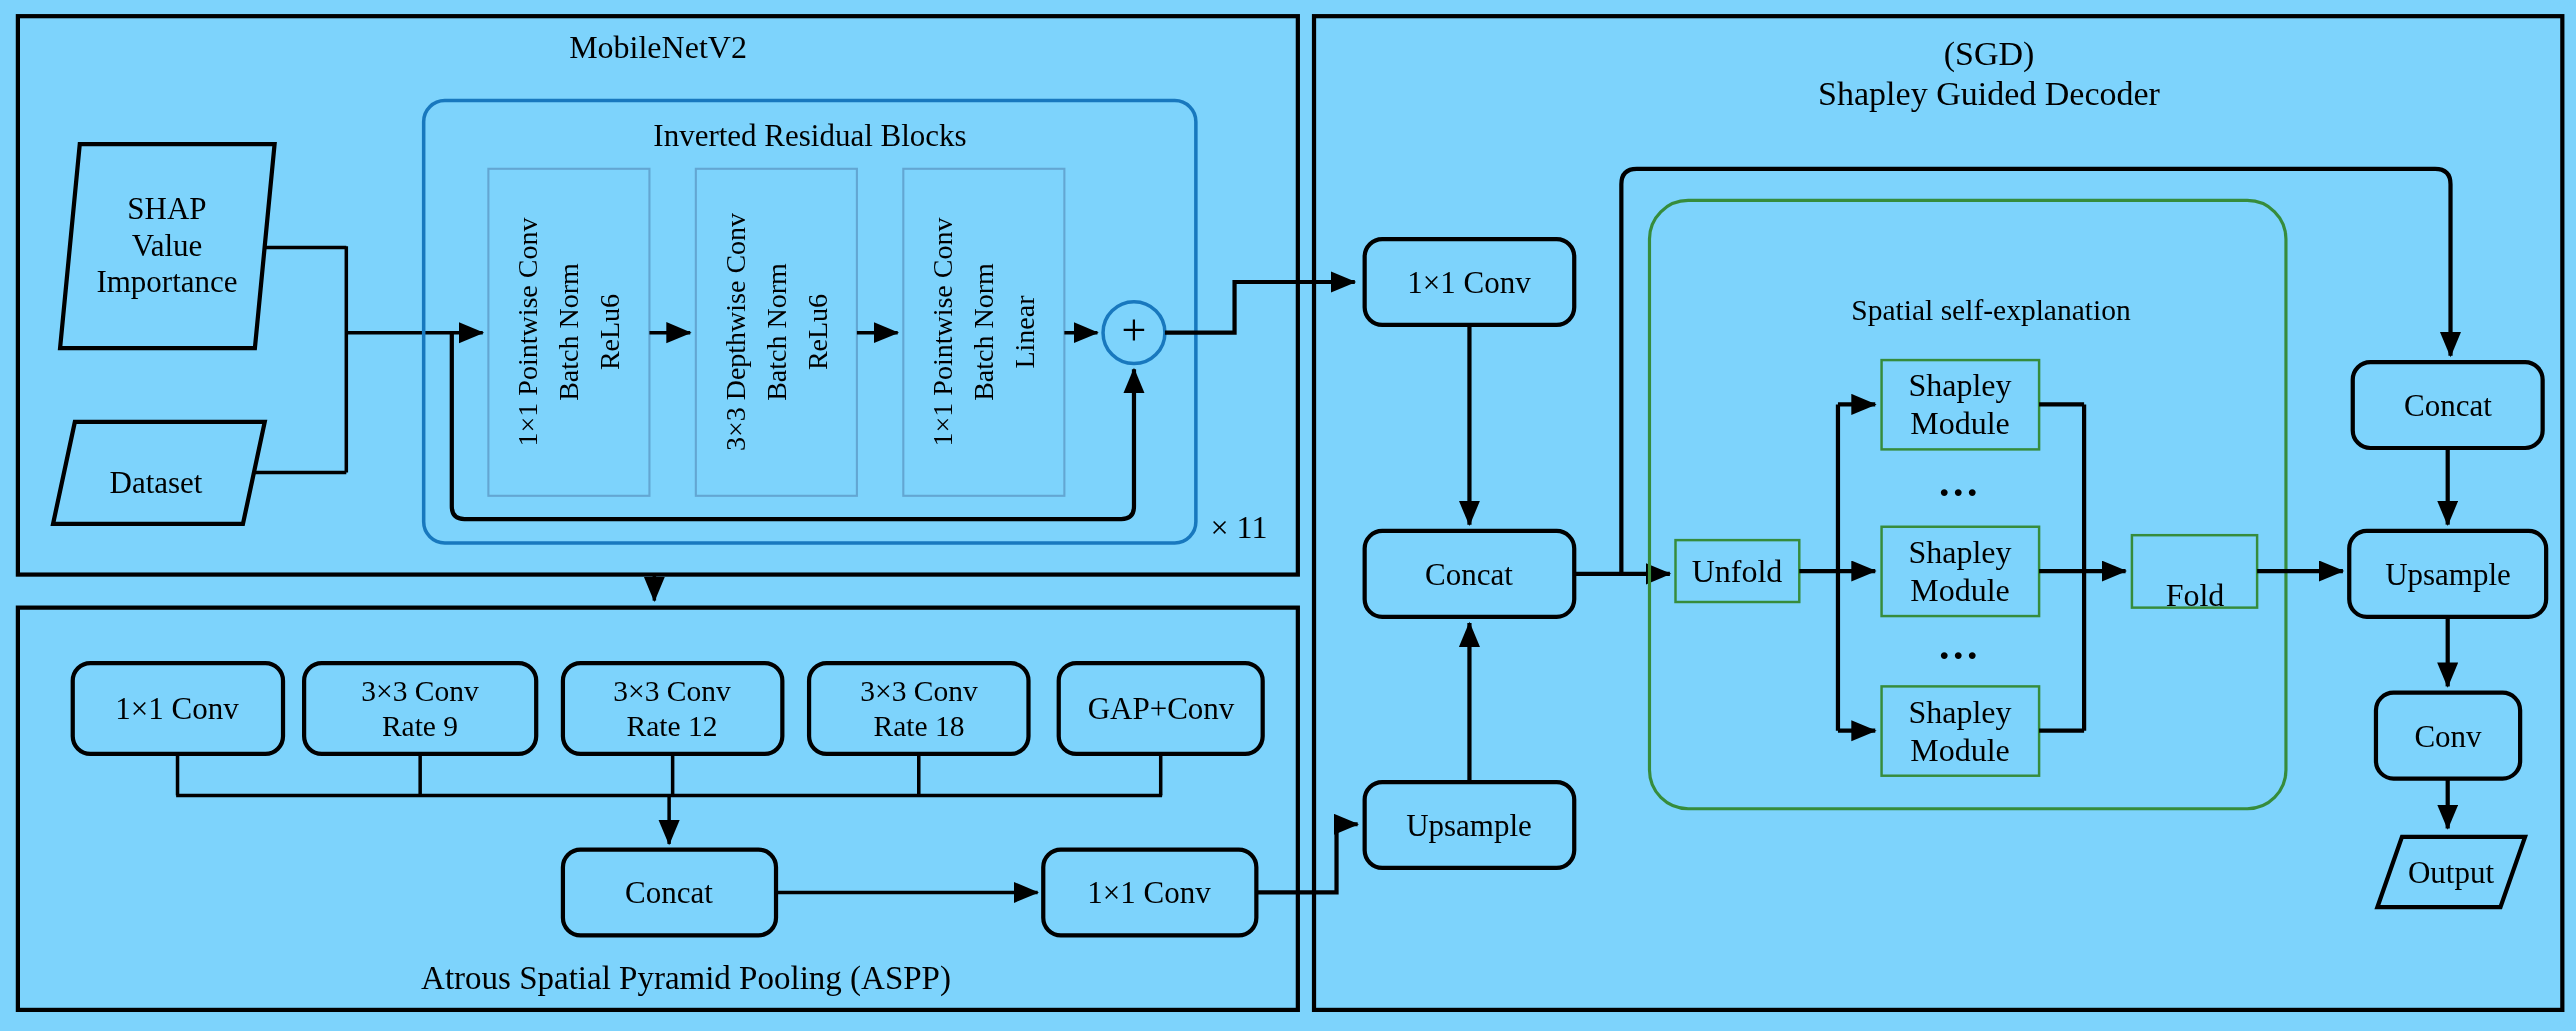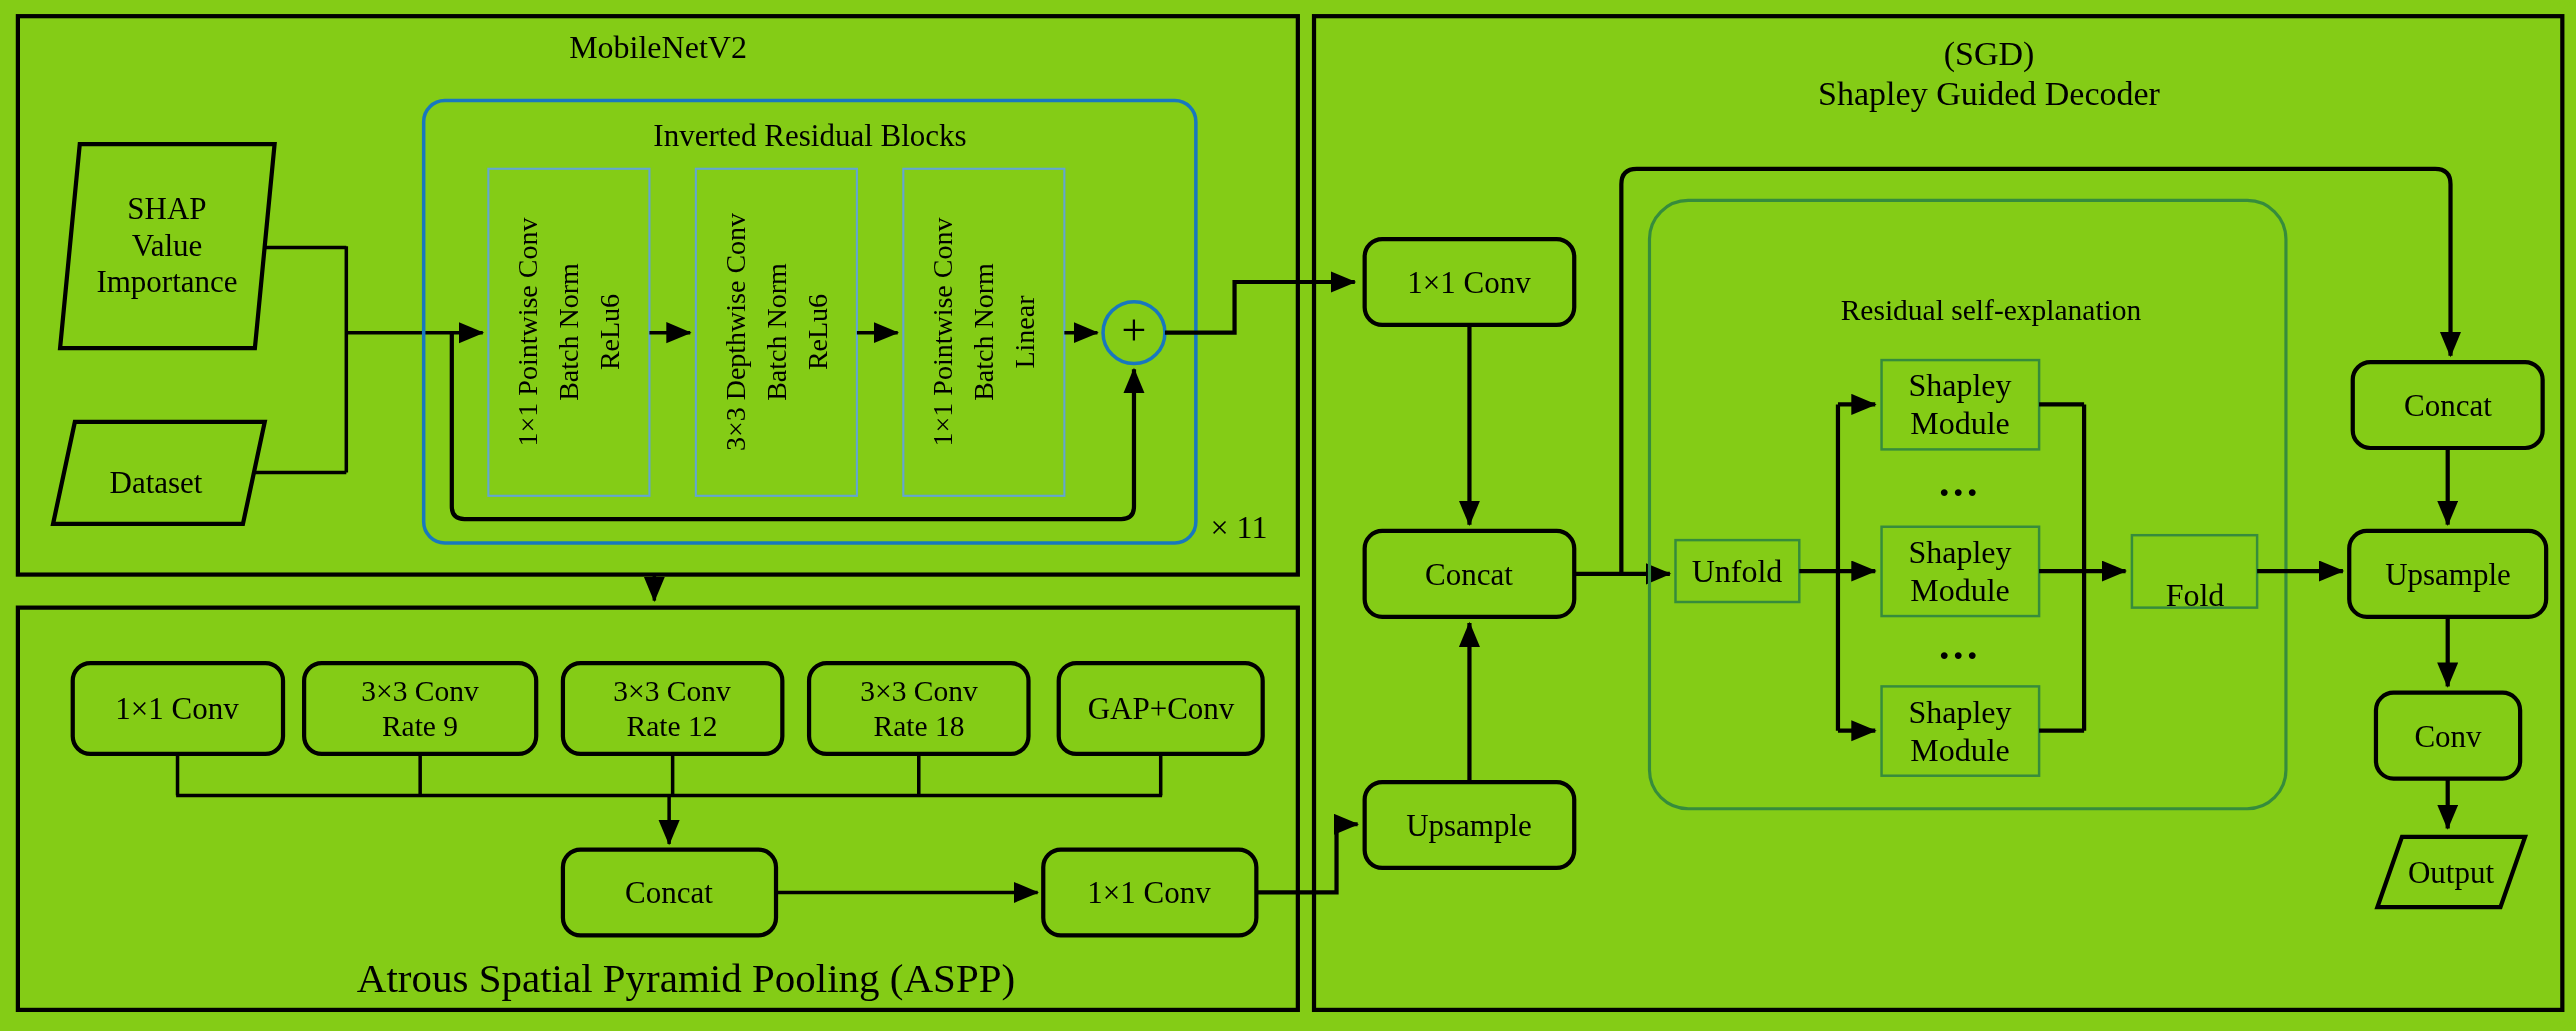--- a/index.html
+++ b/index.html
@@ -1,21 +1,21 @@
 <!DOCTYPE html>
 <html style="font-size:11.3px"><head>
 <meta charset="utf-8">
 <style>
   html,body{margin:0;padding:0;background:#ffffff;}
-  #stage{position:relative;width:2576px;height:1031px;background:#84cc16;
+  #stage{position:relative;width:2576px;height:1031px;background:#7dd3fc;
          font-family:"Liberation Serif","DejaVu Serif",serif;color:#000;}
   #wires{position:absolute;left:0;top:0;width:2576px;height:1031px;}
   .lbl{position:absolute;transform:translate(-50%,-50%);text-align:center;white-space:nowrap;line-height:1.18;}
   .lbl span{display:block;}
-  .f-xl{font-size:41px;}
+  .f-xl{font-size:33px;}
   .f-lg{font-size:34px;}
   .f-md{font-size:31px;}
   .f-t46{font-size:32px;}
   .f-sm{font-size:29.5px;}
   .f-xs{font-size:32px;}
   .vtext{position:absolute;display:flex;flex-direction:column;justify-content:center;
          transform:translate(-50%,-50%) rotate(-90deg);text-align:center;
          font-size:28px;line-height:41px;width:327px;height:161px;white-space:nowrap;}
   .dots{font-size:42px;font-weight:bold;letter-spacing:3.5px;}
 </style>
@@ -170,21 +170,21 @@
   <div class="lbl f-lg" style="left:1989px;top:74px;">
     <span>(SGD)</span>
     <span>Shapley Guided Decoder</span>
   </div>
 
   <div class="lbl f-md" style="left:1469px;top:283px;">1×1 Conv</div>
   <div class="lbl f-md" style="left:1469px;top:575px;">Concat</div>
   <div class="lbl f-md" style="left:1469px;top:826px;">Upsample</div>
 
   <div class="lbl f-sm" style="left:1991px;top:310px;">
-    <span>Residual self-explanation</span>
+    <span>Spatial self-explanation</span>
   </div>
 
   <div class="lbl f-xs" style="left:1737px;top:572px;">Unfold</div>
 
   <div class="lbl f-xs" style="left:1960px;top:405px;">
     <span>Shapley</span>
     <span>Module</span>
   </div>
   <div class="lbl dots" style="left:1960px;top:483px;">...</div>
   <div class="lbl f-xs" style="left:1960px;top:572px;">

